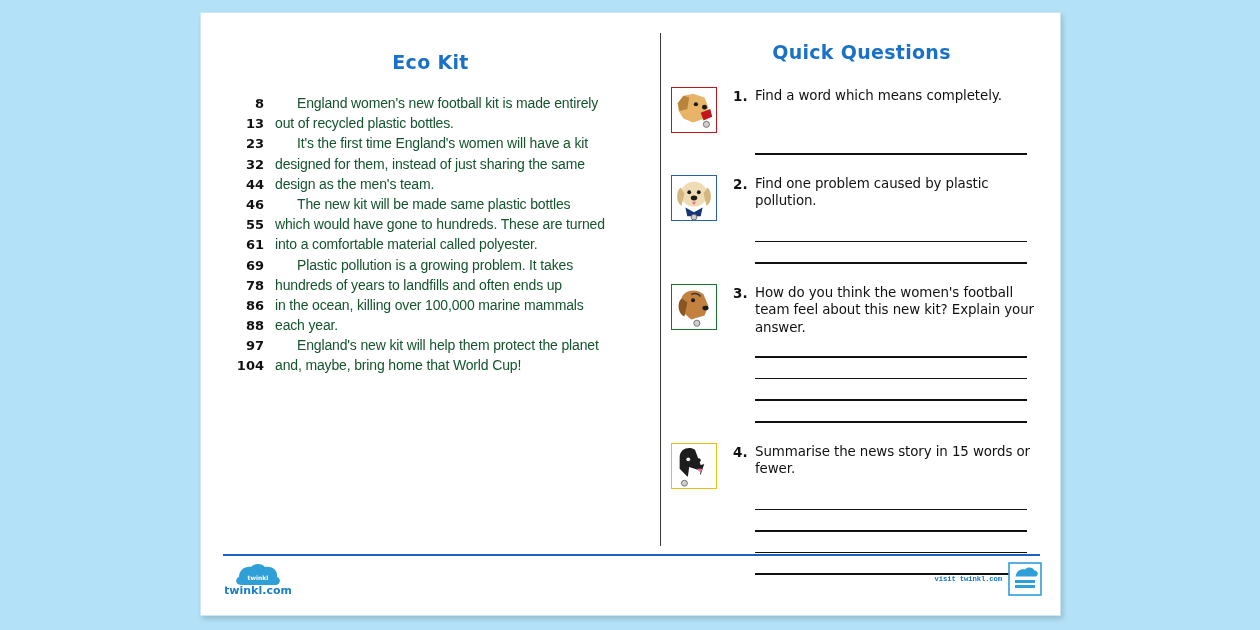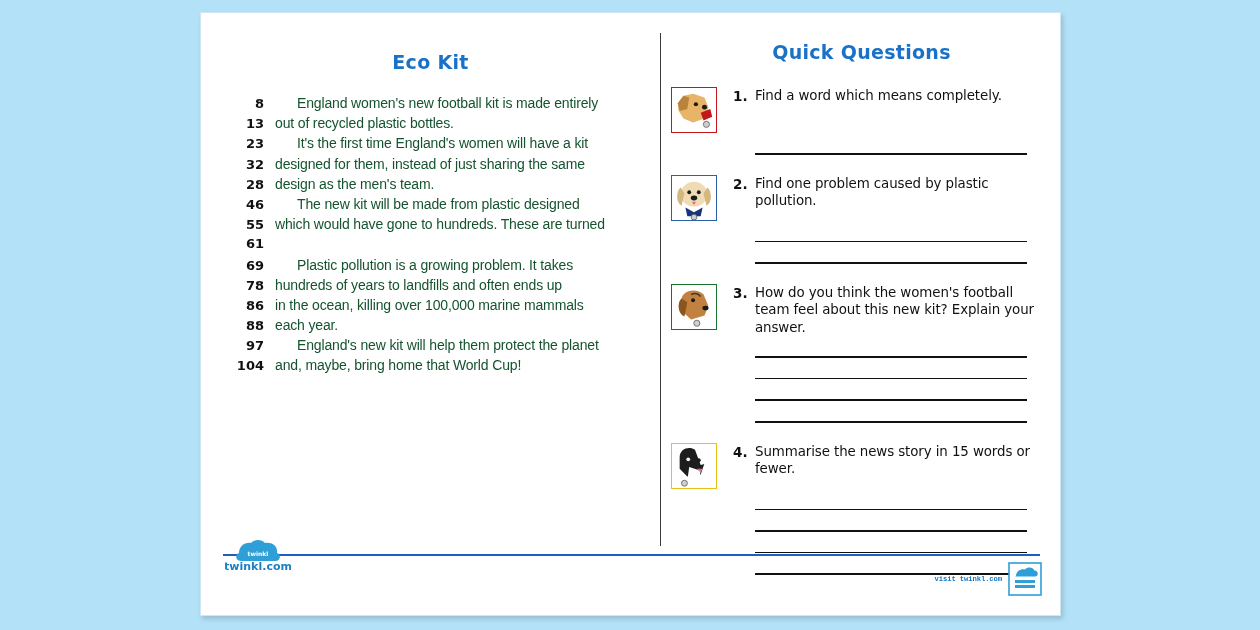--- a/index.html
+++ b/index.html
@@ -171,21 +171,21 @@
     left: 22px;
     top: 541px;
     width: 817px;
     height: 2.4px;
     background: #1f5fc0;
   }
 
   .footer-logo-left {
     position: absolute;
     left: 24px;
-    top: 524px;
+    top: 548px;
     width: 66px;
     height: 38px;
   }
 
   .footer-right {
     position: absolute;
     right: 18px;
     top: 549px;
     display: flex;
     align-items: center;
@@ -232,33 +232,34 @@
           </div>
           <div class="passage-line">
             <span class="line-number">23</span>
             <span class="line-text indented">It's the first time England's women will have a kit</span>
           </div>
           <div class="passage-line">
             <span class="line-number">32</span>
             <span class="line-text">designed for them, instead of just sharing the same</span>
           </div>
           <div class="passage-line">
-            <span class="line-number">28</span>
+            <span class="line-number">44</span>
             <span class="line-text">design as the men's team.</span>
           </div>
           <div class="passage-line">
             <span class="line-number">46</span>
-            <span class="line-text indented">The new kit will be made from plastic designed</span>
+            <span class="line-text indented">The new kit will be made same plastic bottles</span>
           </div>
           <div class="passage-line">
             <span class="line-number">55</span>
             <span class="line-text">which would have gone to hundreds. These are turned</span>
           </div>
           <div class="passage-line">
             <span class="line-number">61</span>
+            <span class="line-text">into a comfortable material called polyester.</span>
           </div>
           <div class="passage-line">
             <span class="line-number">69</span>
             <span class="line-text indented">Plastic pollution is a growing problem. It takes</span>
           </div>
           <div class="passage-line">
             <span class="line-number">78</span>
             <span class="line-text">hundreds of years to landfills and often ends up</span>
           </div>
           <div class="passage-line">

